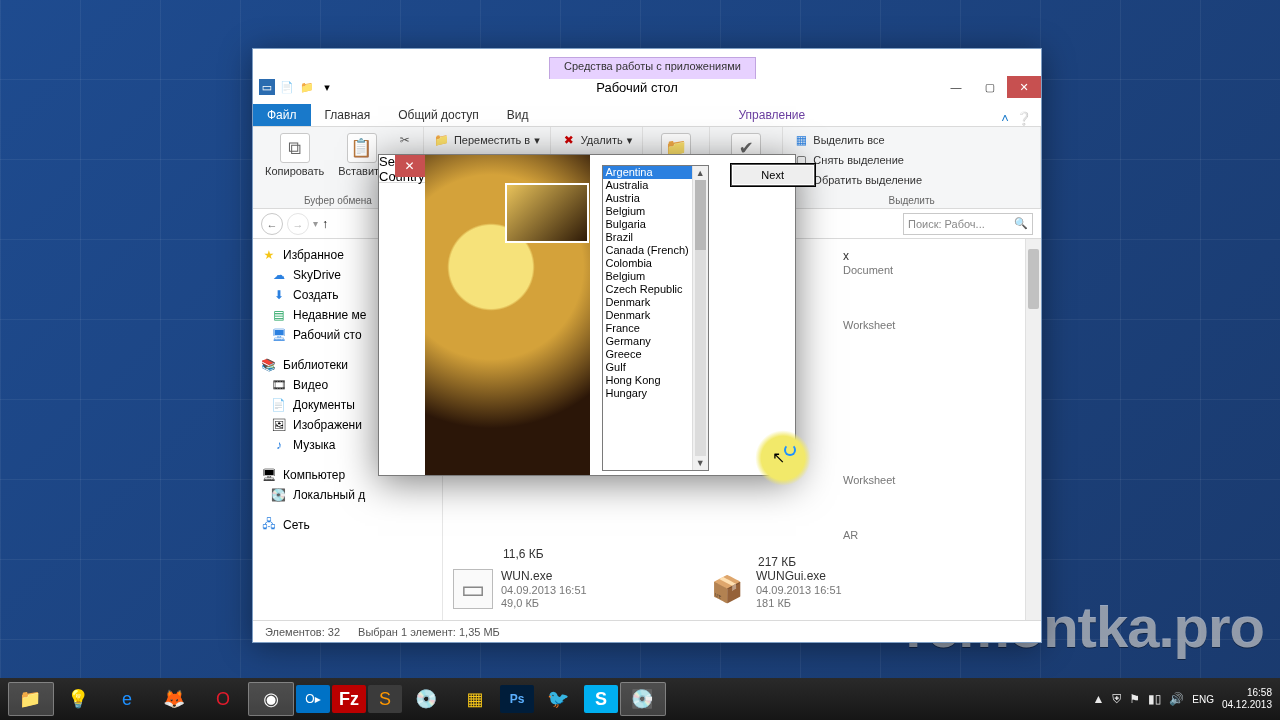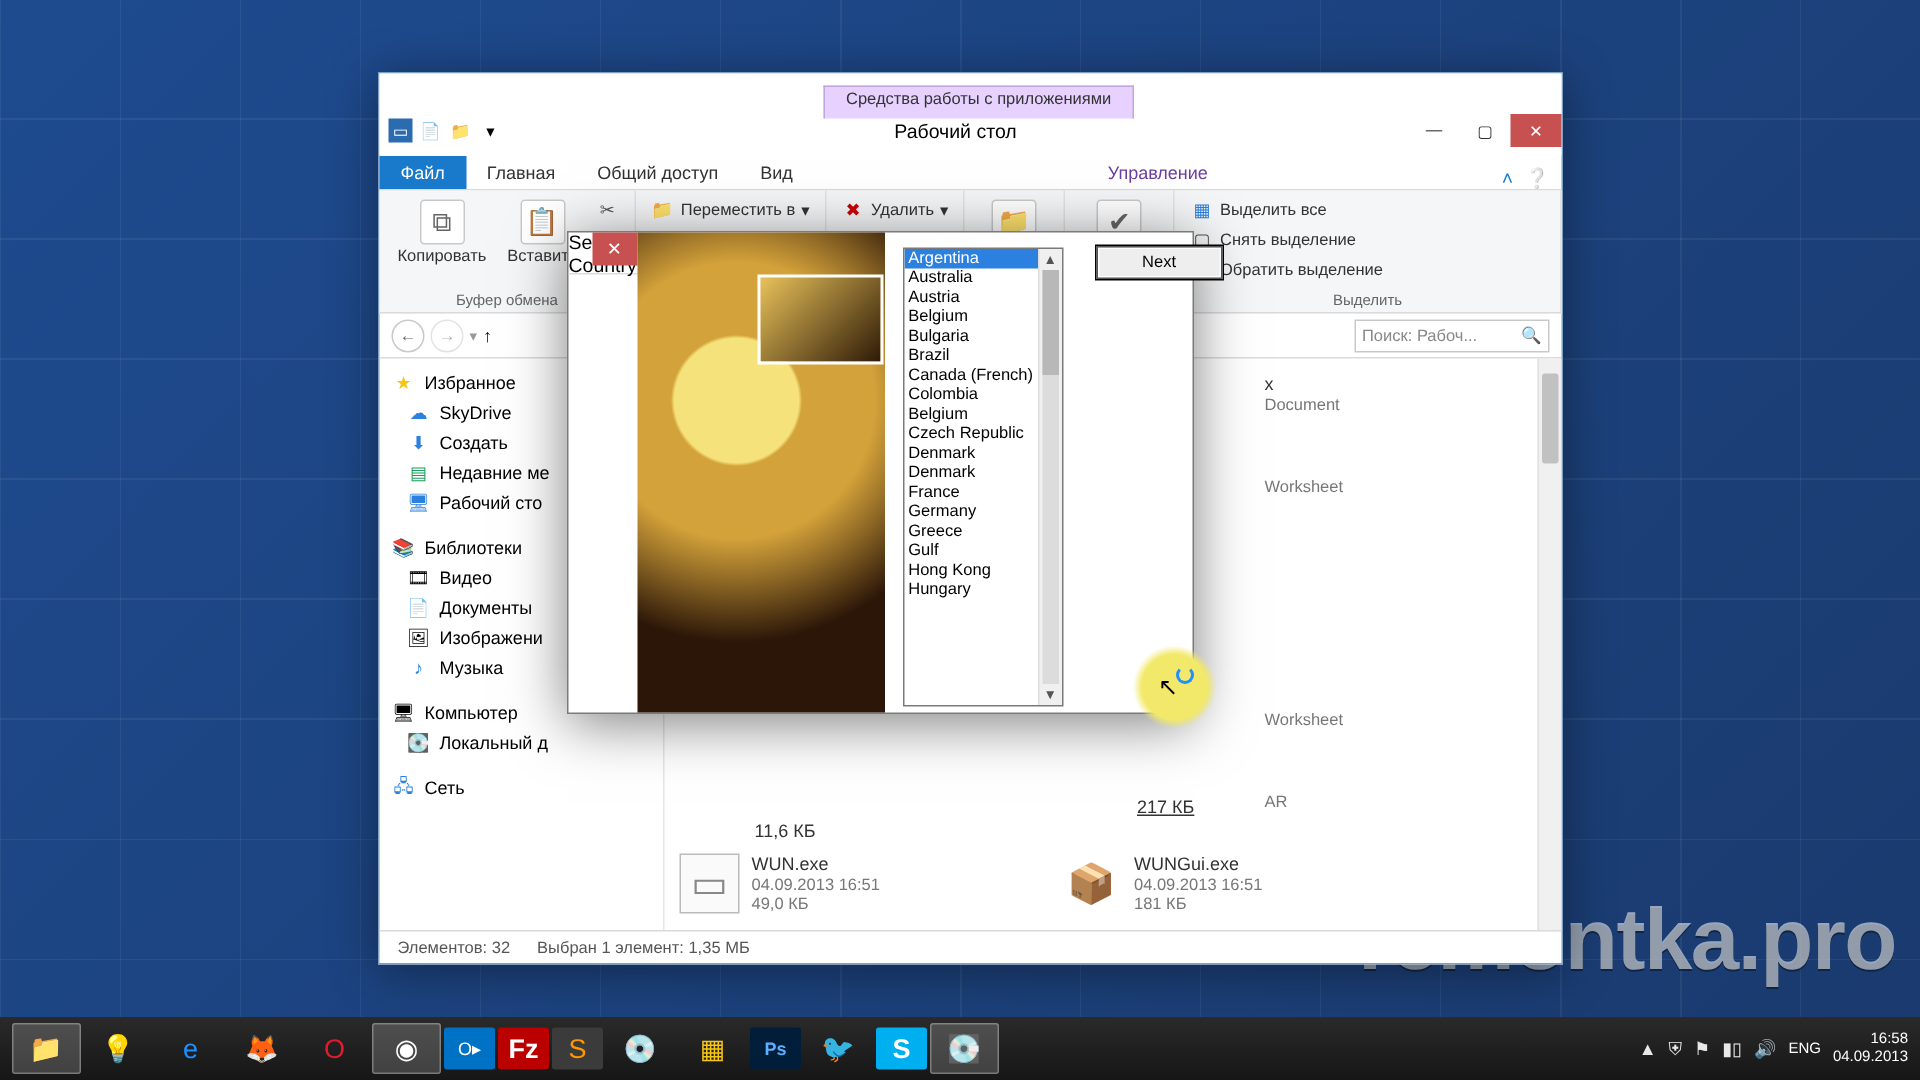--- a/index.html
+++ b/index.html
@@ -290,21 +290,21 @@
           </div>
         </div>
       <div class="fileitem" style="left:400px; top:290px;">
           <div class="meta">
             <span class="sub">AR</span>
           </div>
         </div>
       <div class="fileitem" style="left:60px; top:308px;">
           <span class="sub">11,6 КБ</span>
         </div>
-      <div class="fileitem" style="left:315px; top:292px;text-decoration:underline;">
+      <div class="fileitem" style="left:315px; top:316px;">
           <span class="sub">217 КБ</span>
         </div>
       <div class="fileitem" style="left:10px; top:330px;">
         <div class="ic" style="border:1px solid #bbb;background:#fafafa;color:#888">▭</div>
         <div class="meta">
             <span>WUN.exe</span>
             <span class="sub">04.09.2013 16:51</span>
             <span class="sub">49,0 КБ</span>
           </div>
       </div>
@@ -392,16 +392,16 @@
   <div class="tbtn active">💽</div>
   <div class="tray">
     <span class="ic">▲</span>
     <span class="ic">⛨</span>
     <span class="ic">⚑</span>
     <span class="ic">▮▯</span>
     <span class="ic">🔊</span>
     <span>ENG</span>
     <div class="clock">
       <span>16:58</span>
-      <span>04.09.2013</span>
+      <span>04.12.2013</span>
     </div>
   </div>
 </div>
 
 </body></html>

